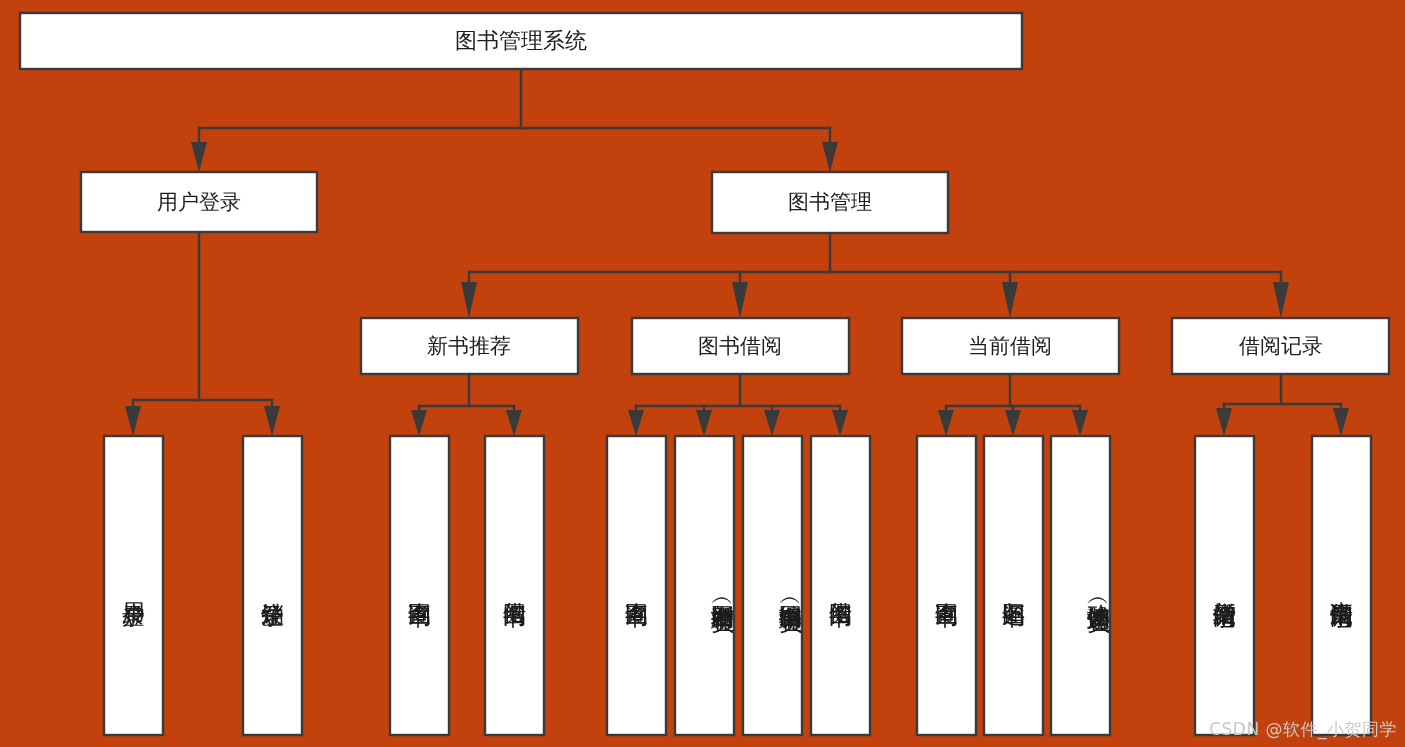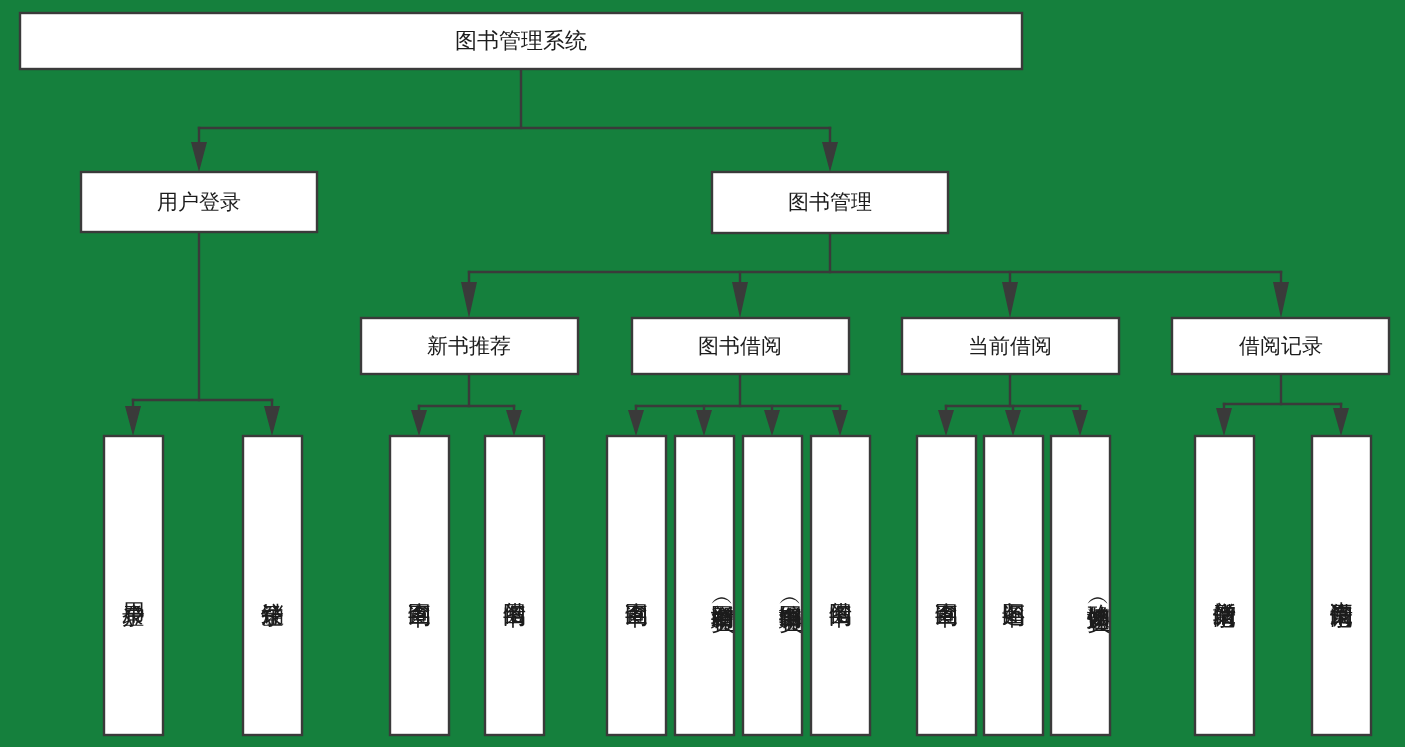--- a/index.html
+++ b/index.html
@@ -10,21 +10,21 @@
   body {
     width: 1405px;
     height: 747px;
     font-family: "DejaVu Sans", "Liberation Sans", sans-serif;
     overflow: hidden;
   }
   #diagram-root {
     position: relative;
     width: 1405px;
     height: 747px;
-    background: #15803d;
+    background: #c2410c;
   }
   svg#tree-svg {
     position: absolute;
     left: 0;
     top: 0;
     width: 1405px;
     height: 747px;
     display: block;
   }
   .node-box {
@@ -216,13 +216,14 @@
   <div class="leaf-label" style="left:743px; top:441px; width:59px; height:299px; display:flex; align-items:flex-start; justify-content:center;">编辑图书（管理员）</div>
   <div class="leaf-label" style="left:811px; top:436px; width:59px; height:299px; display:flex; align-items:center; justify-content:center;">借阅图书</div>
 
   <div class="leaf-label" style="left:917px; top:436px; width:59px; height:299px; display:flex; align-items:center; justify-content:center;">查询图书</div>
   <div class="leaf-label" style="left:984px; top:436px; width:59px; height:299px; display:flex; align-items:center; justify-content:center;">归还图书</div>
   <div class="leaf-label" style="left:1051px; top:441px; width:59px; height:299px; display:flex; align-items:flex-start; justify-content:center;">确认归还（管理员）</div>
 
   <div class="leaf-label" style="left:1195px; top:436px; width:59px; height:299px; display:flex; align-items:center; justify-content:center;">新增借阅记录</div>
   <div class="leaf-label" style="left:1312px; top:436px; width:59px; height:299px; display:flex; align-items:center; justify-content:center;">查询借阅记录</div>
 
+  <div id="watermark">CSDN @软件_小贺同学</div>
 </div>
 
 </body></html>

